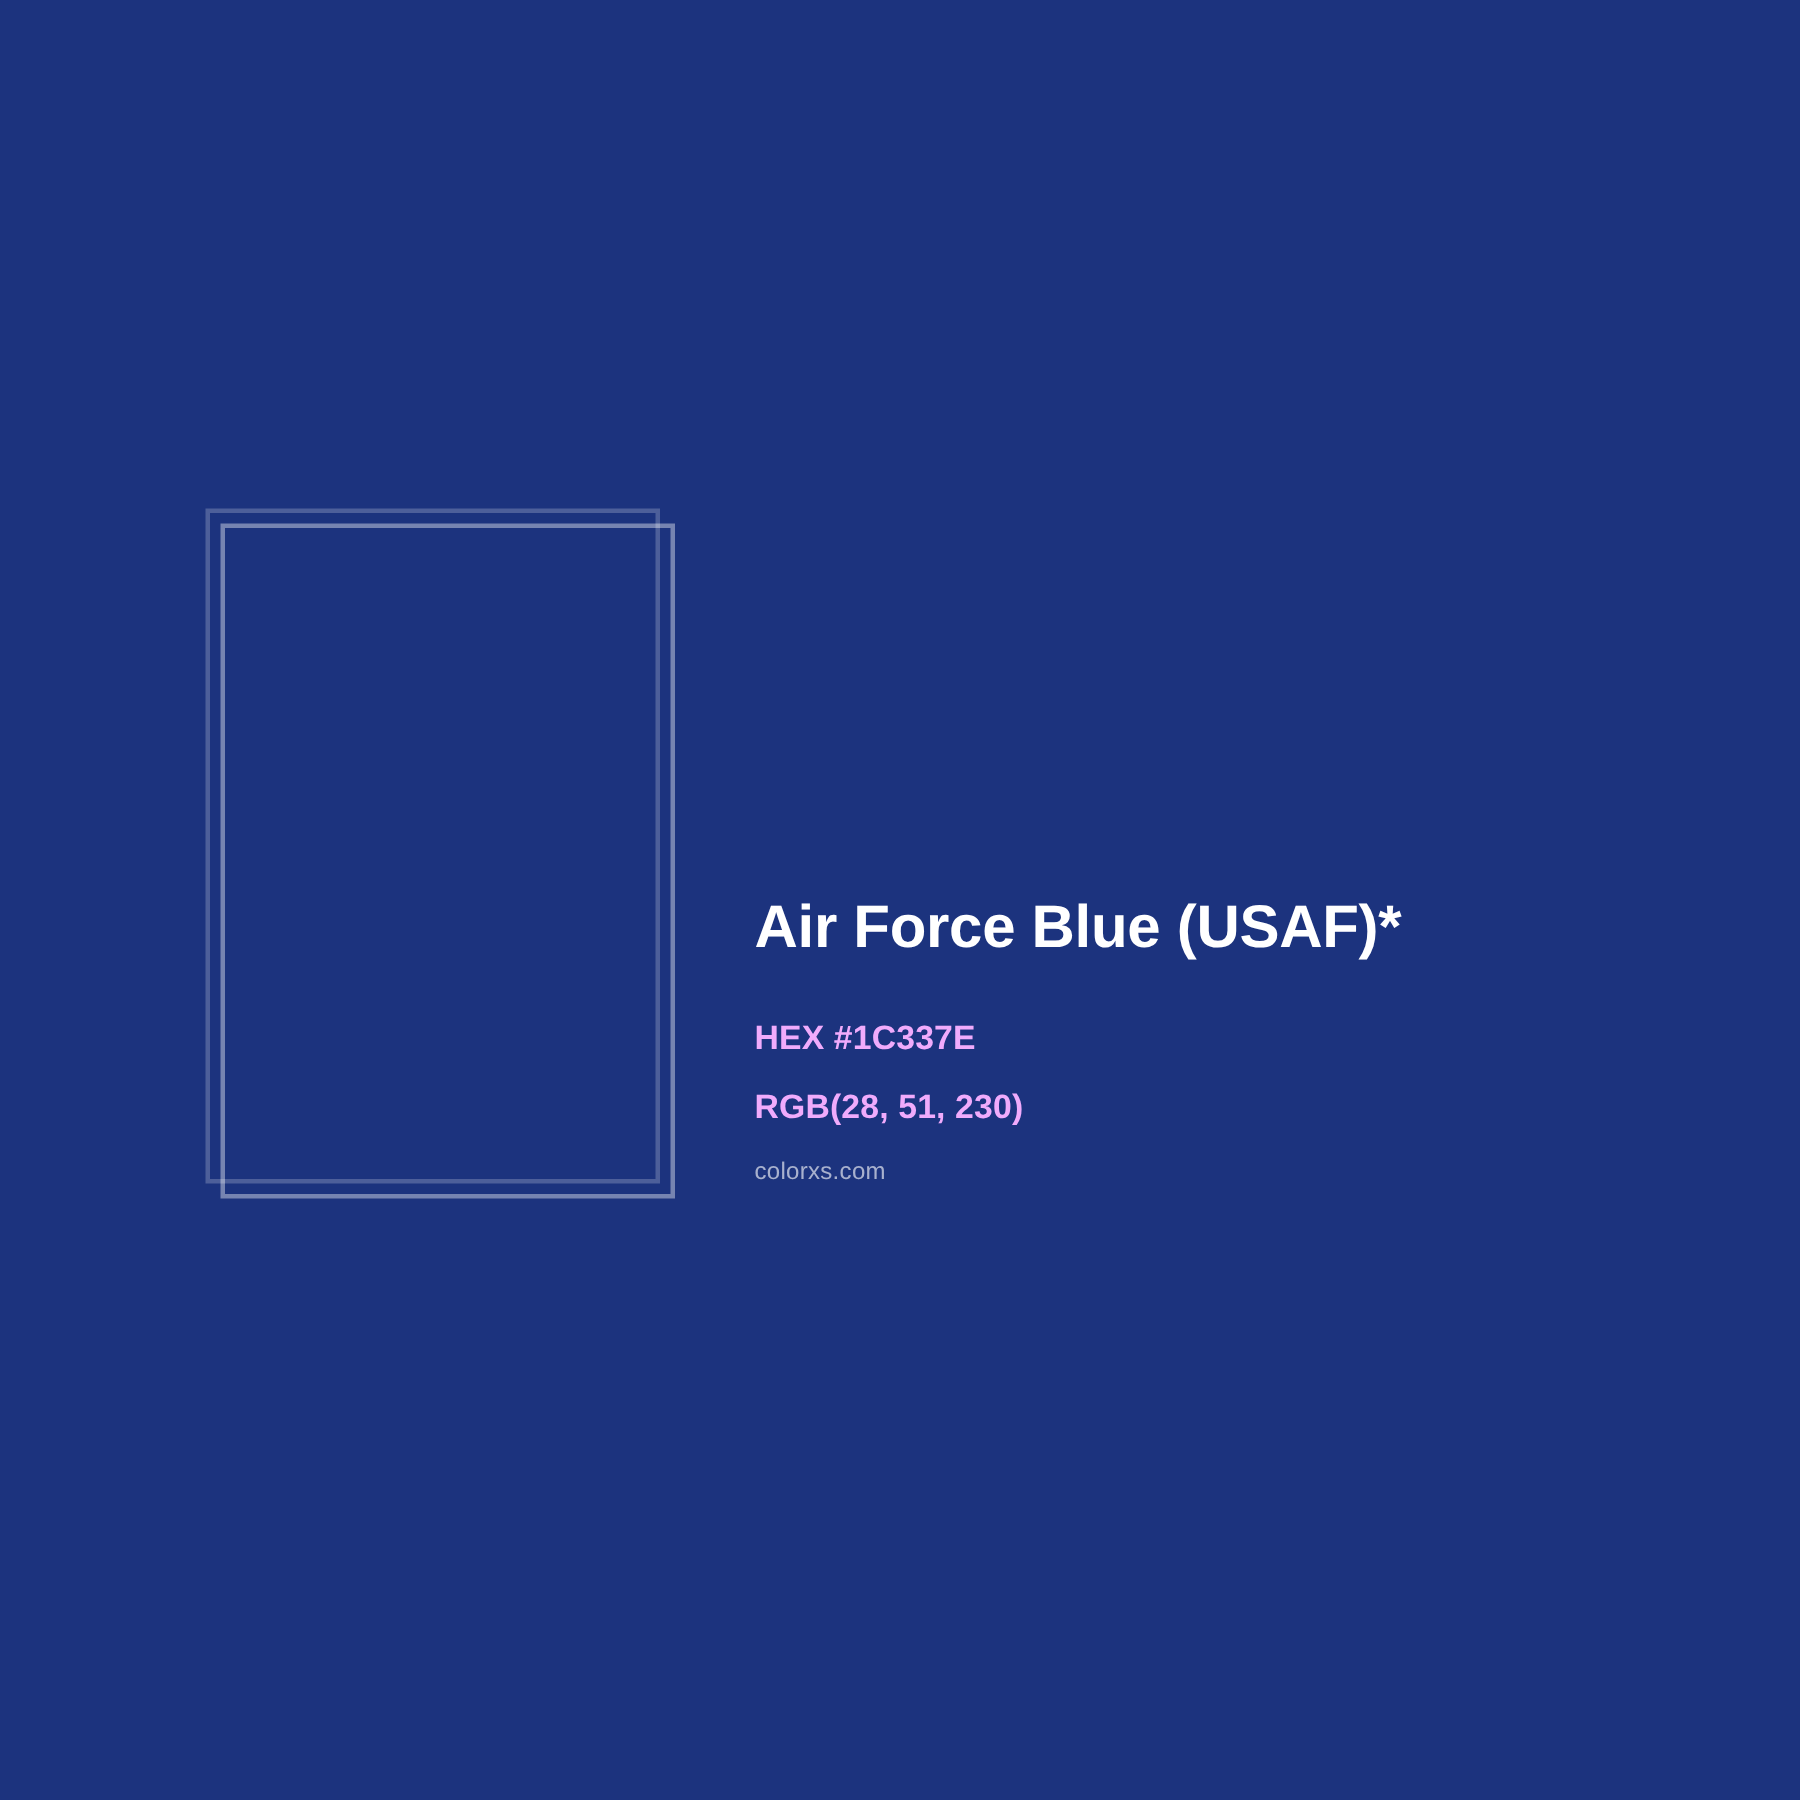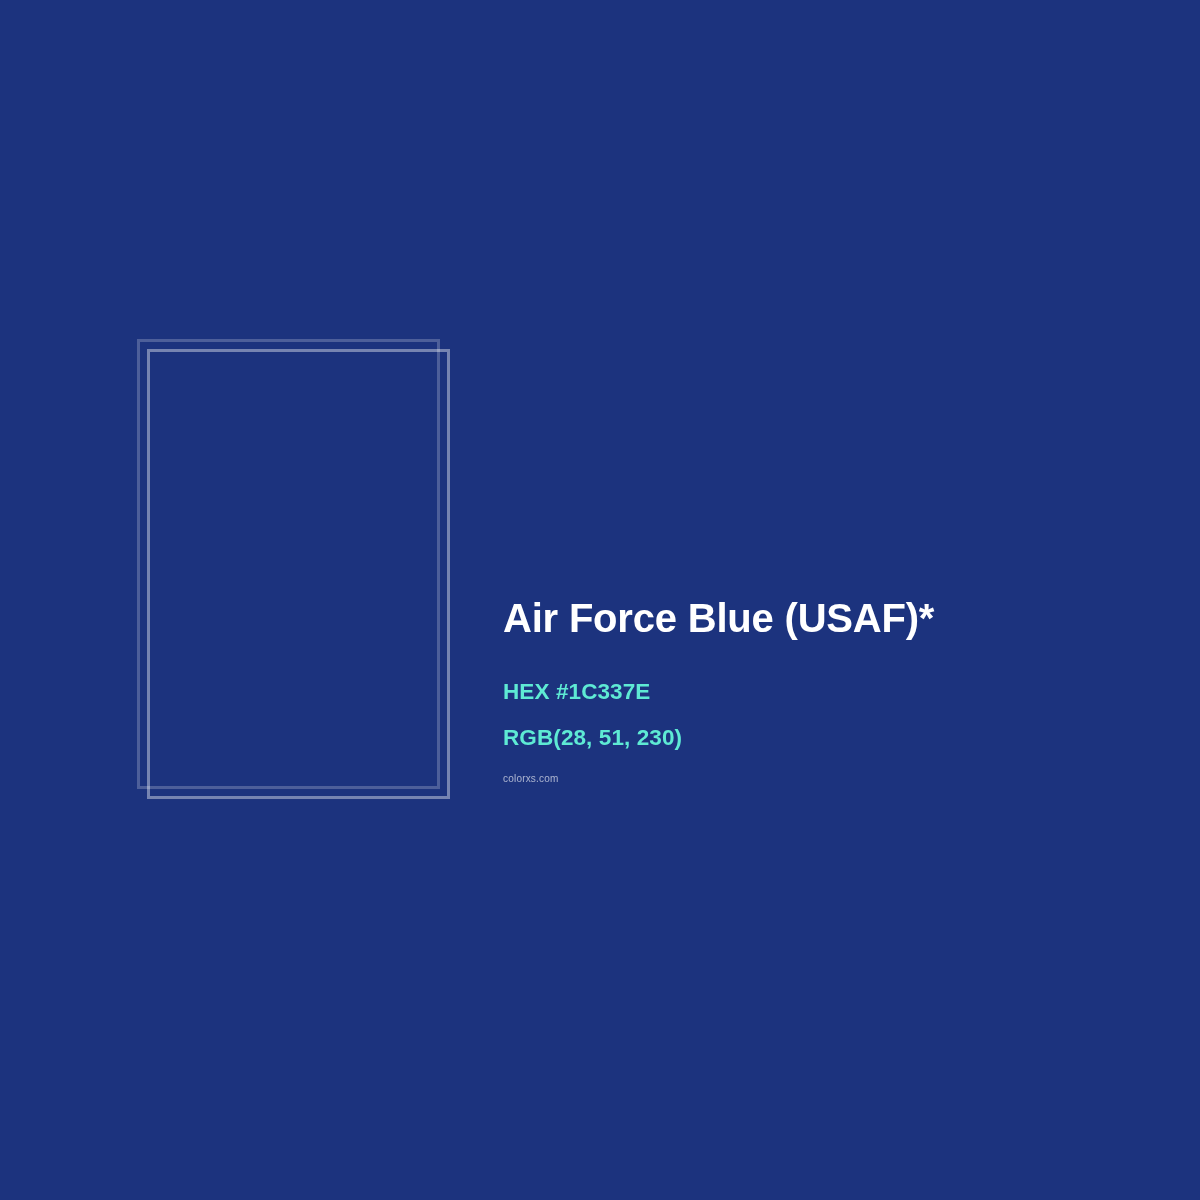--- a/index.html
+++ b/index.html
@@ -61,37 +61,37 @@
     line-height: 1.12;
     color: #ffffff;
     letter-spacing: -0.2px;
     margin: 0;
     white-space: nowrap;
   }
 
   .value-line {
     font-size: 22.5px;
     font-weight: bold;
-    color: #5eead4;
+    color: #f0abfc;
     letter-spacing: 0.1px;
     margin: 0;
     white-space: nowrap;
   }
 
   #hex-value {
     margin-top: 38px;
   }
 
   #rgb-value {
     margin-top: 20px;
   }
 
   #site-credit {
     margin-top: 22px;
-    font-size: 10px;
+    font-size: 16px;
     font-weight: normal;
     color: rgba(255, 255, 255, 0.62);
     letter-spacing: 0.2px;
     white-space: nowrap;
   }
 </style>
 </head>
 <body style="background: rgb(28, 51, 126);">
 
 <div id="color-card" style="background: rgb(28, 51, 126);">

